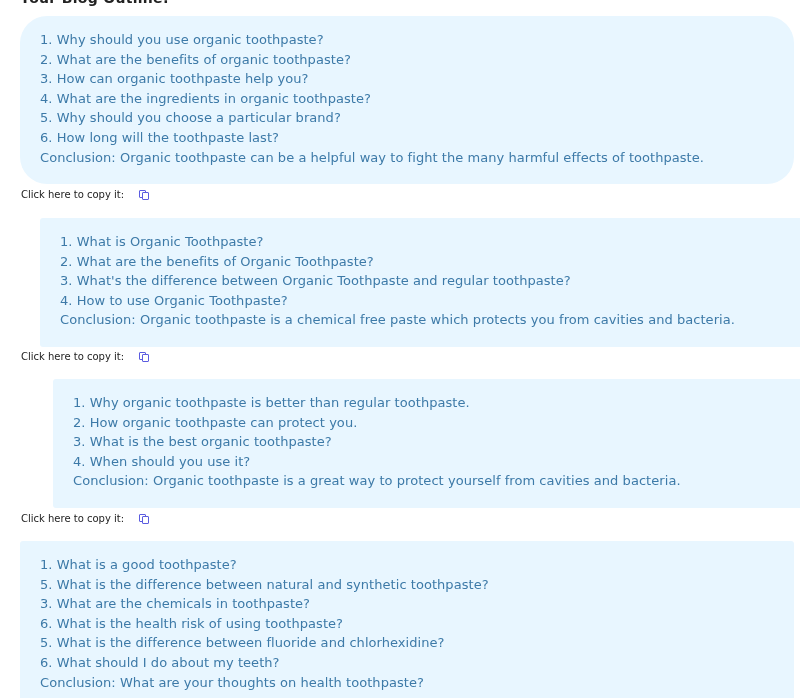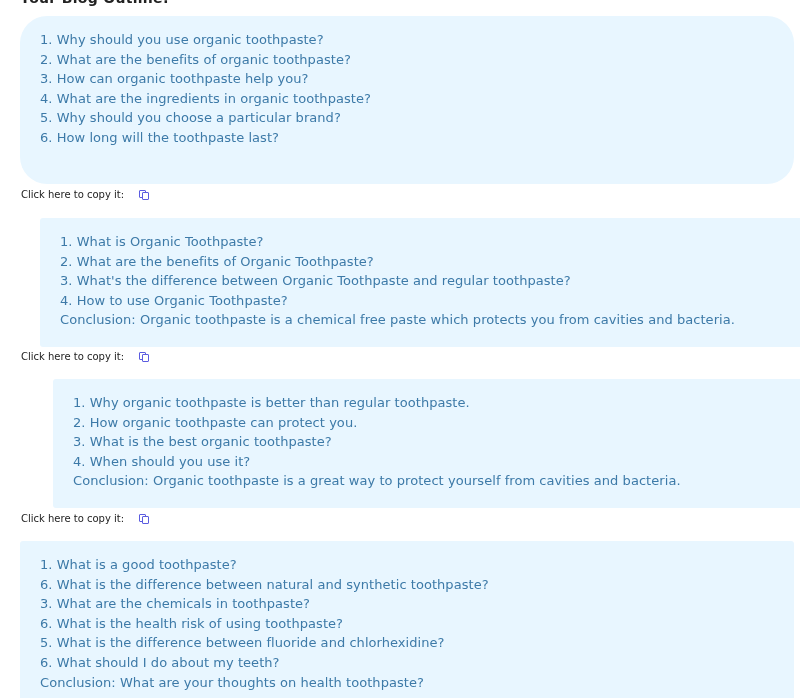--- a/index.html
+++ b/index.html
@@ -17,20 +17,21 @@
 
 <div class="heading">Your Blog Outline:</div>
 
 <div class="outline-box" style="top:16px;height:168px;border-radius:27px;">
   <div class="line">1. Why should you use organic toothpaste?</div>
   <div class="line">2. What are the benefits of organic toothpaste?</div>
   <div class="line">3. How can organic toothpaste help you?</div>
   <div class="line">4. What are the ingredients in organic toothpaste?</div>
   <div class="line">5. Why should you choose a particular brand?</div>
   <div class="line">6. How long will the toothpaste last?</div>
+  <div class="line">Conclusion: Organic toothpaste can be a helpful way to fight the many harmful effects of toothpaste.</div>
 </div>
 <div class="copy-row" style="top:189px;">
   <span>Click here to copy it:</span>
   <span class="copy-icon">
       <span class="b"></span>
       <span class="f"></span>
     </span>
 </div>
 
 <div class="outline-box" style="top:218px;height:129px;margin-left:20px;">
@@ -58,19 +59,19 @@
 <div class="copy-row" style="top:513px;">
   <span>Click here to copy it:</span>
   <span class="copy-icon">
       <span class="b"></span>
       <span class="f"></span>
     </span>
 </div>
 
 <div class="outline-box" style="top:541px;height:170px;">
   <div class="line">1. What is a good toothpaste?</div>
-  <div class="line">6. What is the difference between natural and synthetic toothpaste?</div>
+  <div class="line">5. What is the difference between natural and synthetic toothpaste?</div>
   <div class="line">3. What are the chemicals in toothpaste?</div>
   <div class="line">6. What is the health risk of using toothpaste?</div>
   <div class="line">5. What is the difference between fluoride and chlorhexidine?</div>
   <div class="line">6. What should I do about my teeth?</div>
   <div class="line">Conclusion: What are your thoughts on health toothpaste?</div>
 </div>
 
 </body></html>

